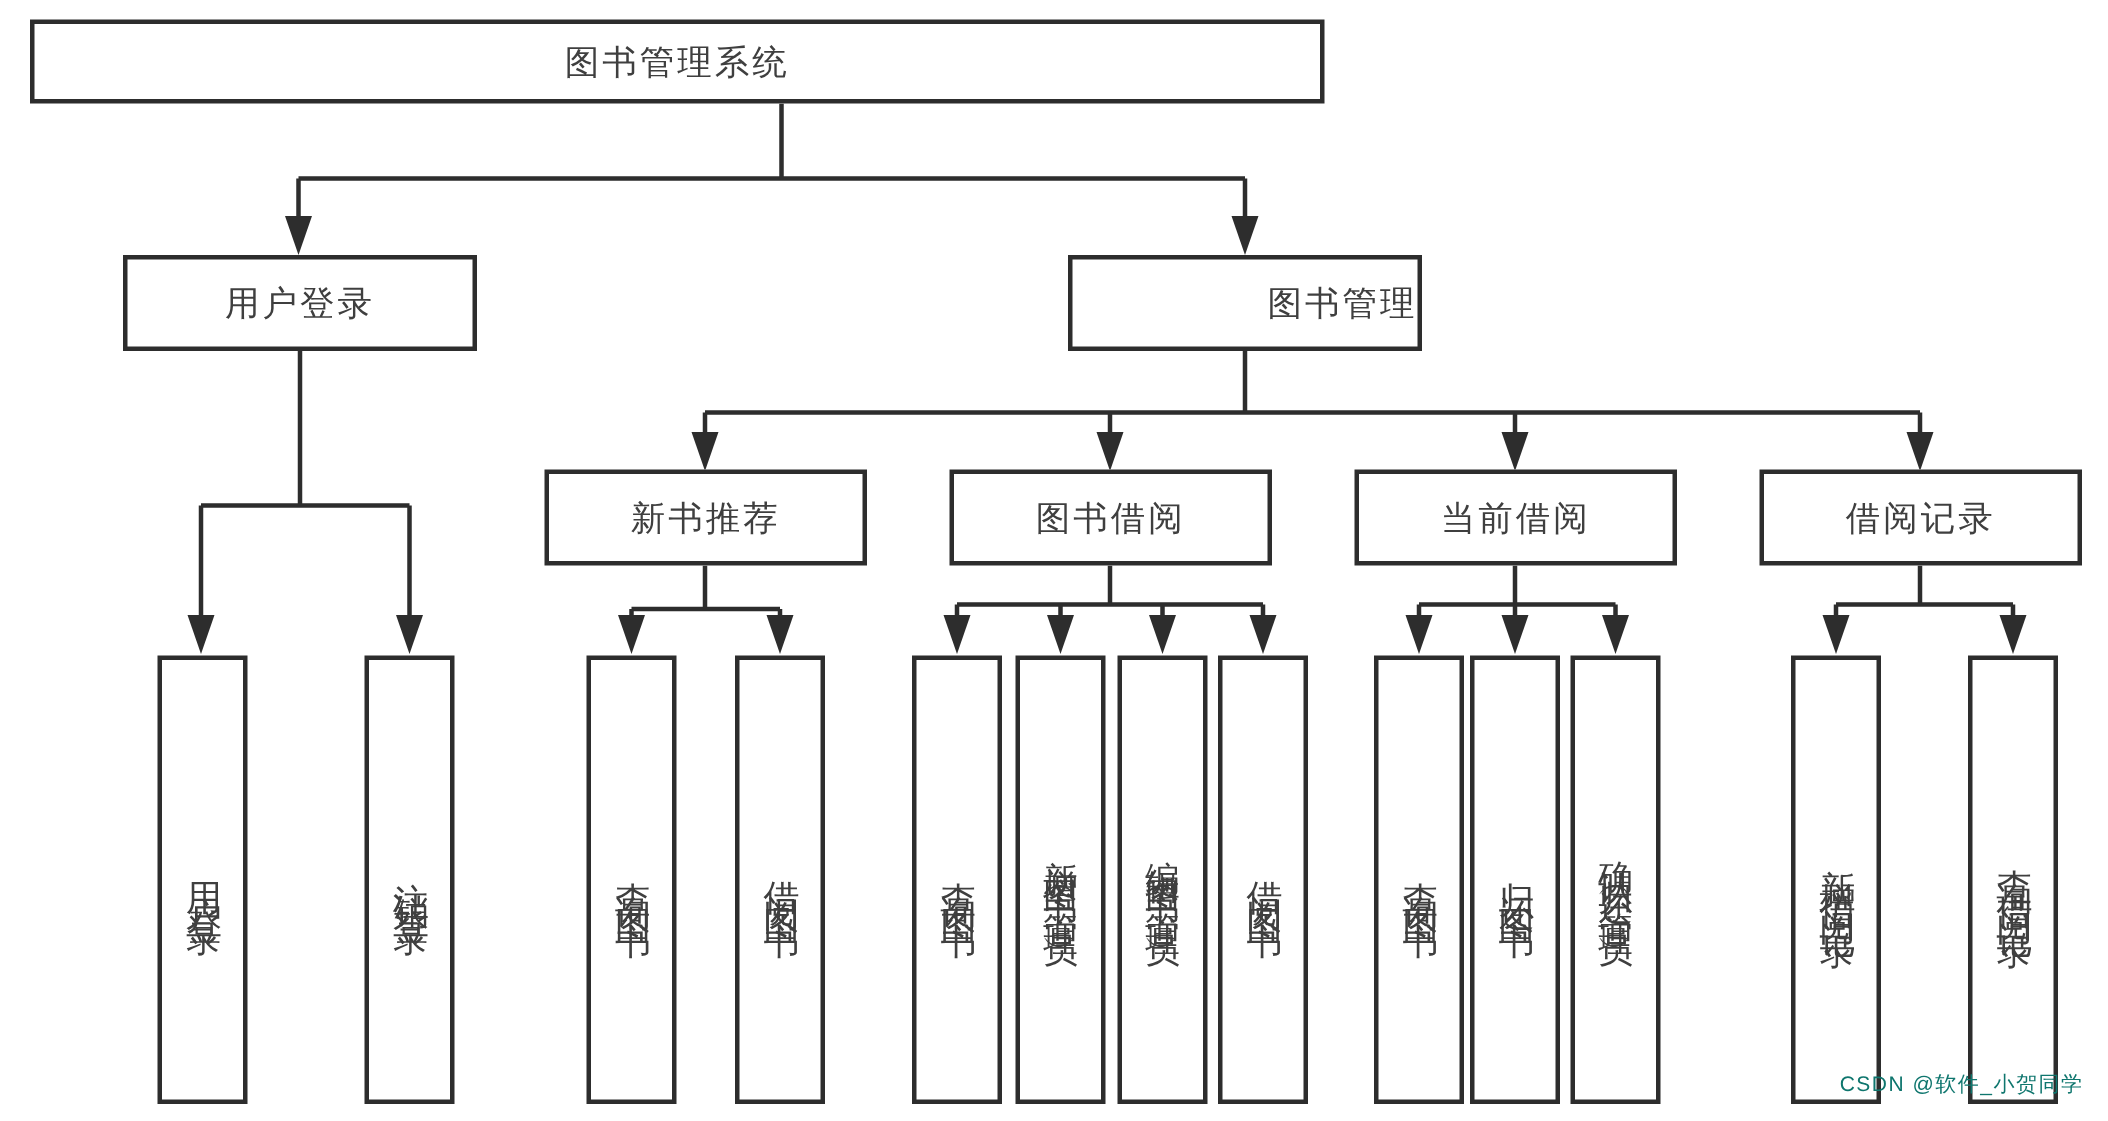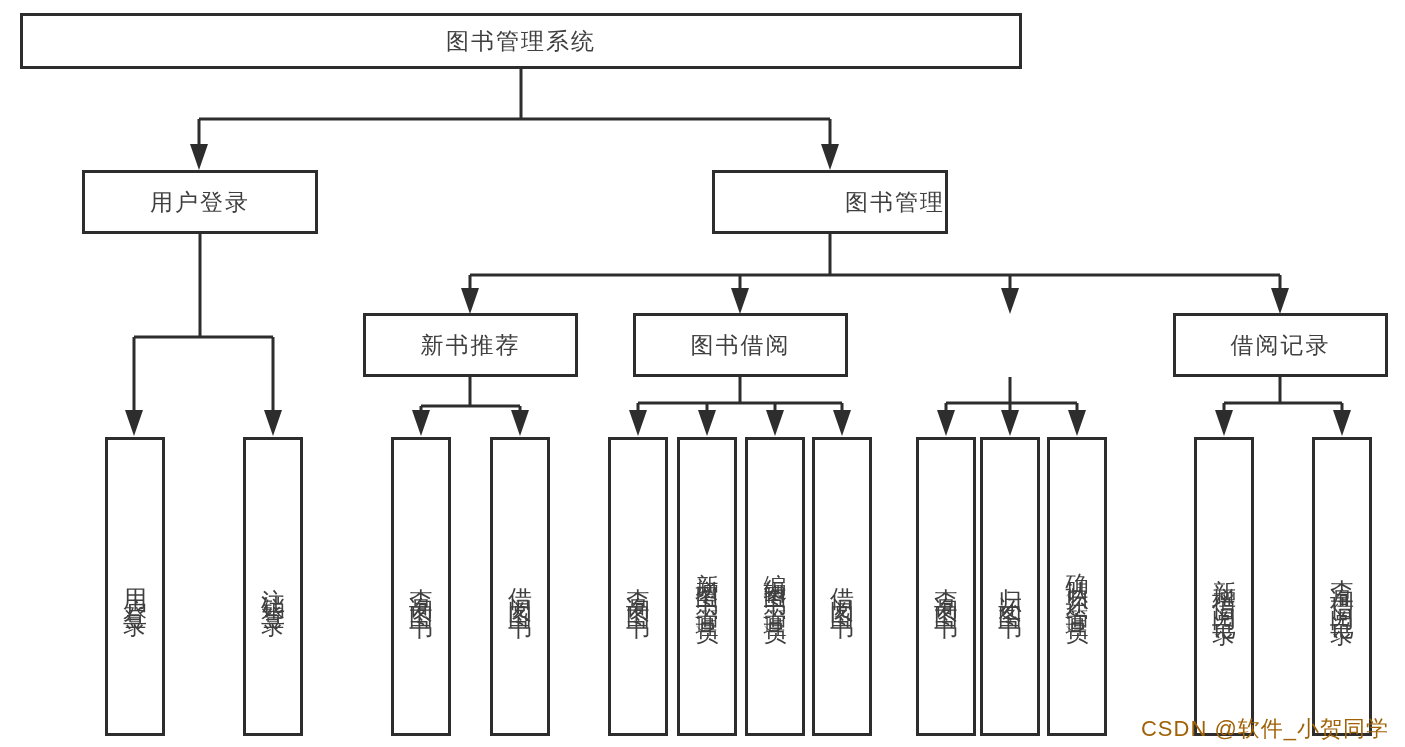--- a/index.html
+++ b/index.html
@@ -43,21 +43,21 @@
     text-orientation: mixed;
     font-size: 24px;
     letter-spacing: 9px;
     line-height: 1;
   }
   .box.v.long {
     letter-spacing: 7px;
     font-size: 23px;
   }
   
-  .n-root   { left: 20px;  top: 13px;  width: 1002px; height: 56px; }
+  .n-root   { left: 20px;  top: 13px;  width: 863px; height: 56px; }
   .n-l1a    { left: 82px;  top: 170px; width: 236px;  height: 64px; }
   .n-l1b    { left: 712px; top: 170px; width: 236px;  height: 64px; justify-content: flex-end; }
   .n-l2a    { left: 363px; top: 313px; width: 215px;  height: 64px; }
   .n-l2b    { left: 633px; top: 313px; width: 215px;  height: 64px; }
   .n-l2c    { left: 903px; top: 313px; width: 215px;  height: 64px; }
   .n-l2d    { left: 1173px;top: 313px; width: 215px;  height: 64px; }
   .leaf     { top: 437px; width: 60px; height: 299px; }
   .lf-login   { left: 105px; }
   .lf-logout  { left: 243px; }
   .lf-nsj1    { left: 391px; }
@@ -68,22 +68,22 @@
   .lf-jy4     { left: 812px; }
   .lf-dq1     { left: 916px; }
   .lf-dq2     { left: 980px; }
   .lf-dq3     { left: 1047px; }
   .lf-jl1     { left: 1194px; }
   .lf-jl2     { left: 1312px; }
   .watermark {
     position: absolute;
     top: 714px;
     right: 16px;
-    font-size: 22px;
-    color: #a16207;
+    font-size: 14px;
+    color: #0f766e;
     letter-spacing: 1px;
     white-space: nowrap;
     z-index: 5;
   }
 </style>
 </head>
 <body>
 
 <div class="canvas">
 
@@ -131,20 +131,23 @@
   <div class="box h n-l1b">
     <span>图书管理</span>
   </div>
 
   <div class="box h n-l2b">
     <span>图书借阅</span>
   </div>
   <div class="box h n-l2a">
     <span>新书推荐</span>
   </div>
+  <div class="box h n-l2c">
+    <span>当前借阅</span>
+  </div>
   <div class="box h n-l2d">
     <span>借阅记录</span>
   </div>
 
   <div class="box v leaf lf-login">
     <span>用户登录</span>
   </div>
   <div class="box v leaf lf-logout">
     <span>注销登录</span>
   </div>

